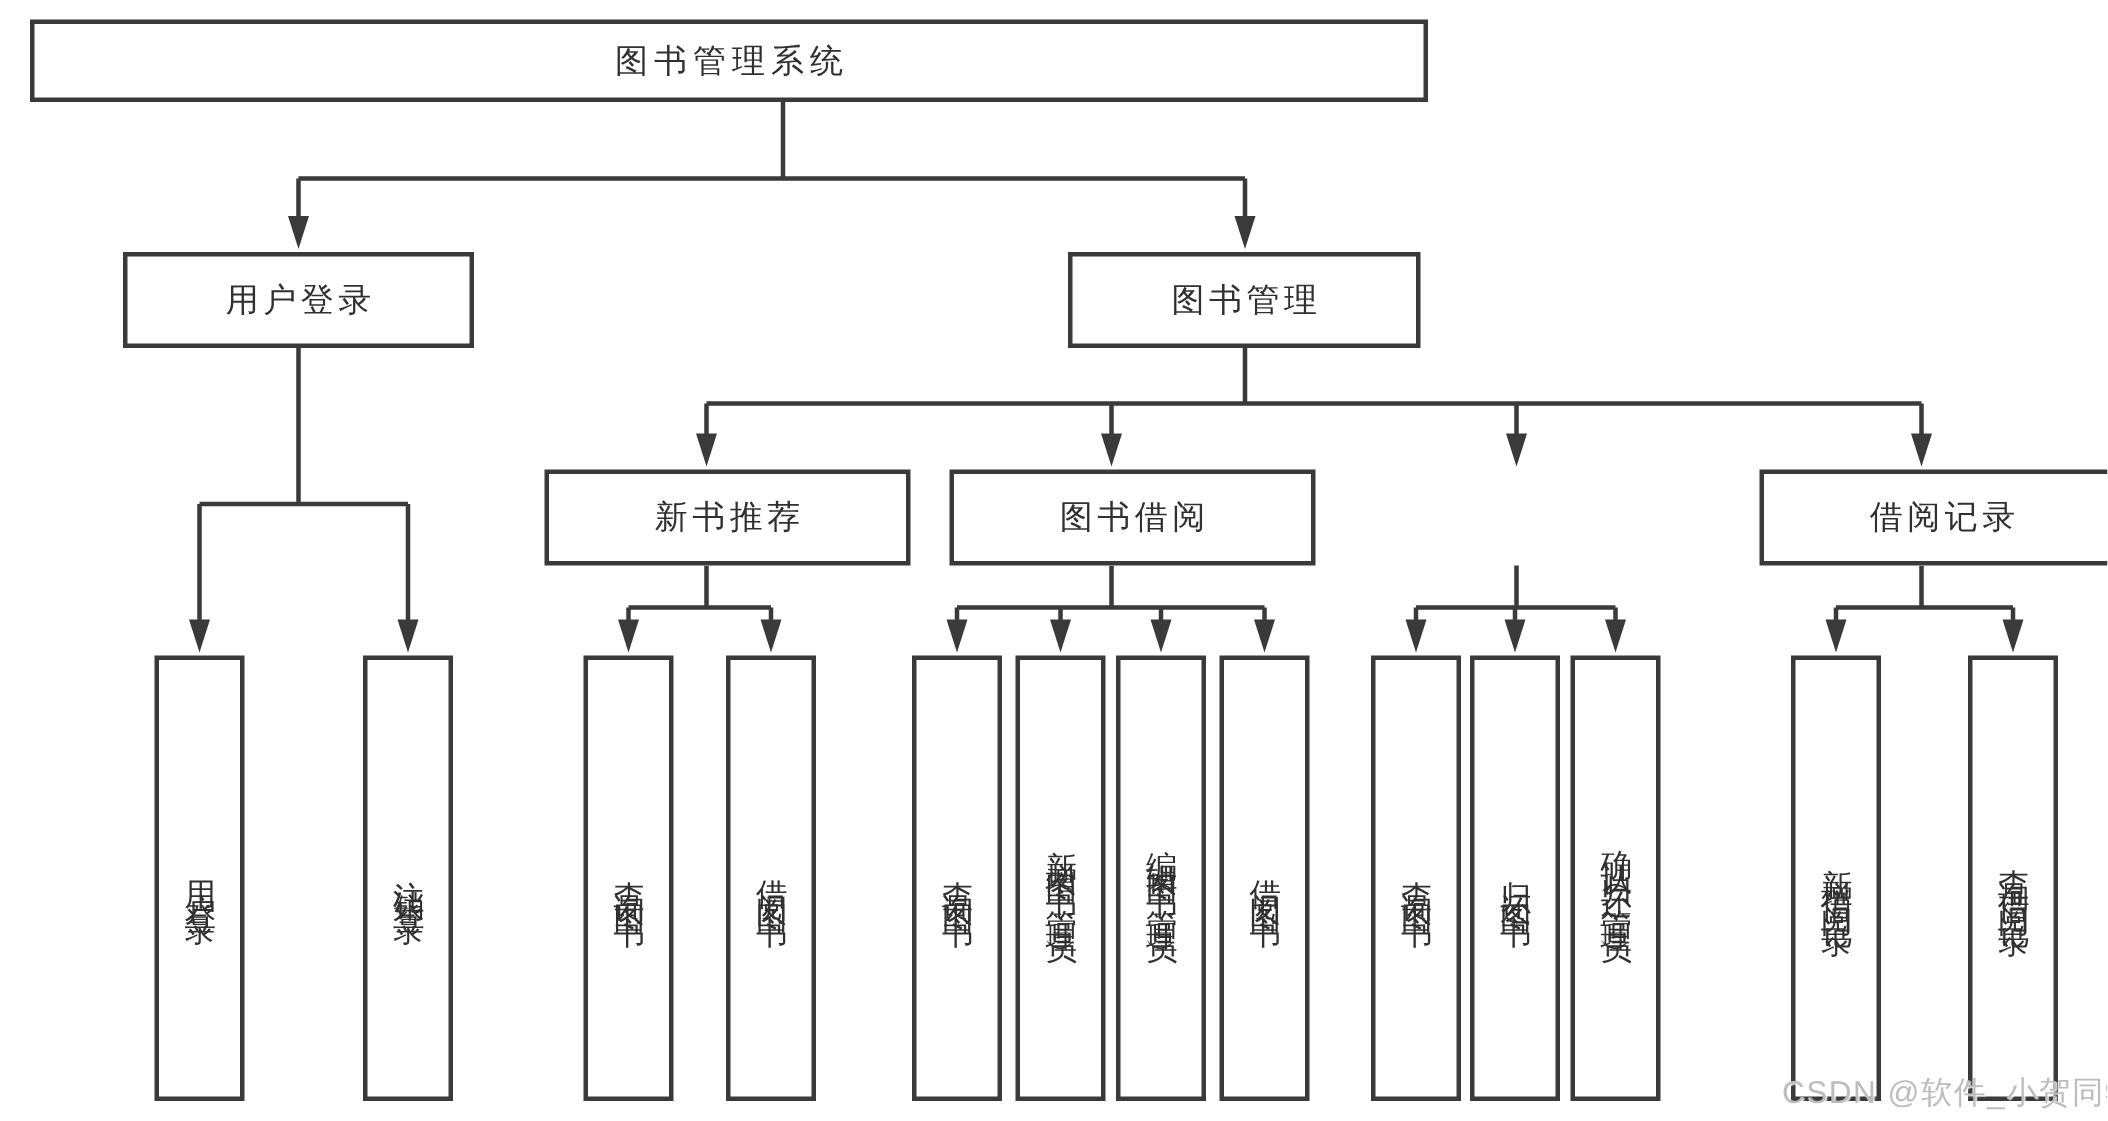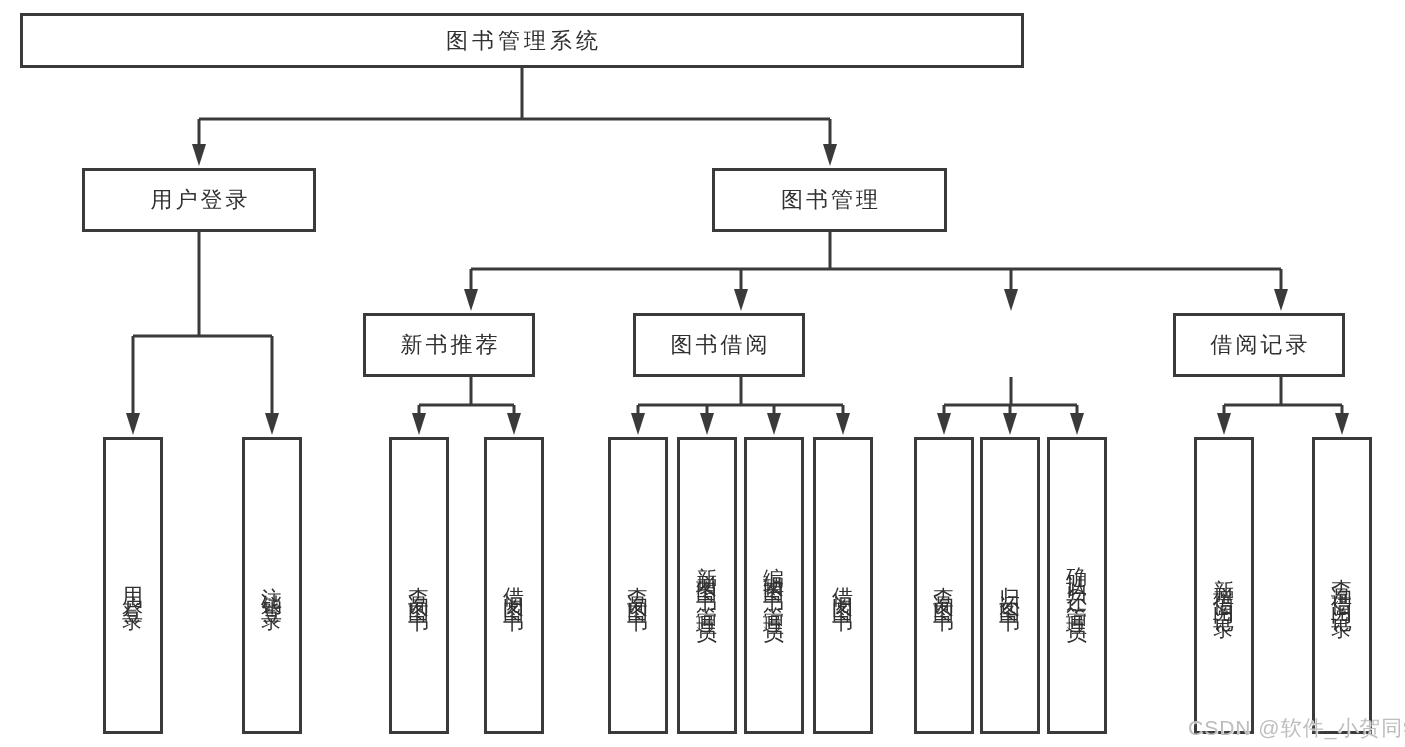--- a/index.html
+++ b/index.html
@@ -42,25 +42,25 @@
     align-items: center;
     justify-content: center;
   }
   .node-h {
     font-size: 22px;
     letter-spacing: 3px;
     text-indent: 3px; 
     white-space: nowrap;
   }
   .node-root-box {
-    left: 20px; top: 13px; width: 1004px; height: 55px;
+    left: 20px; top: 13px; width: 932px; height: 55px;
     letter-spacing: 4px; text-indent: 4px;
   }
   .node-l2 { top: 168px; width: 234px; height: 64px; }
-  .node-l3 { top: 313px; width: 172px; height: 64px; }
+  .node-l3 { top: 313px; width: 244px; height: 64px; }
   .leaf {
     position: absolute;
     top: 437px;
     width: 60px;
     height: 297px;
     background: var(--bg);
     border: 3px solid var(--line);
     display: flex;
     align-items: center;
     justify-content: center;

